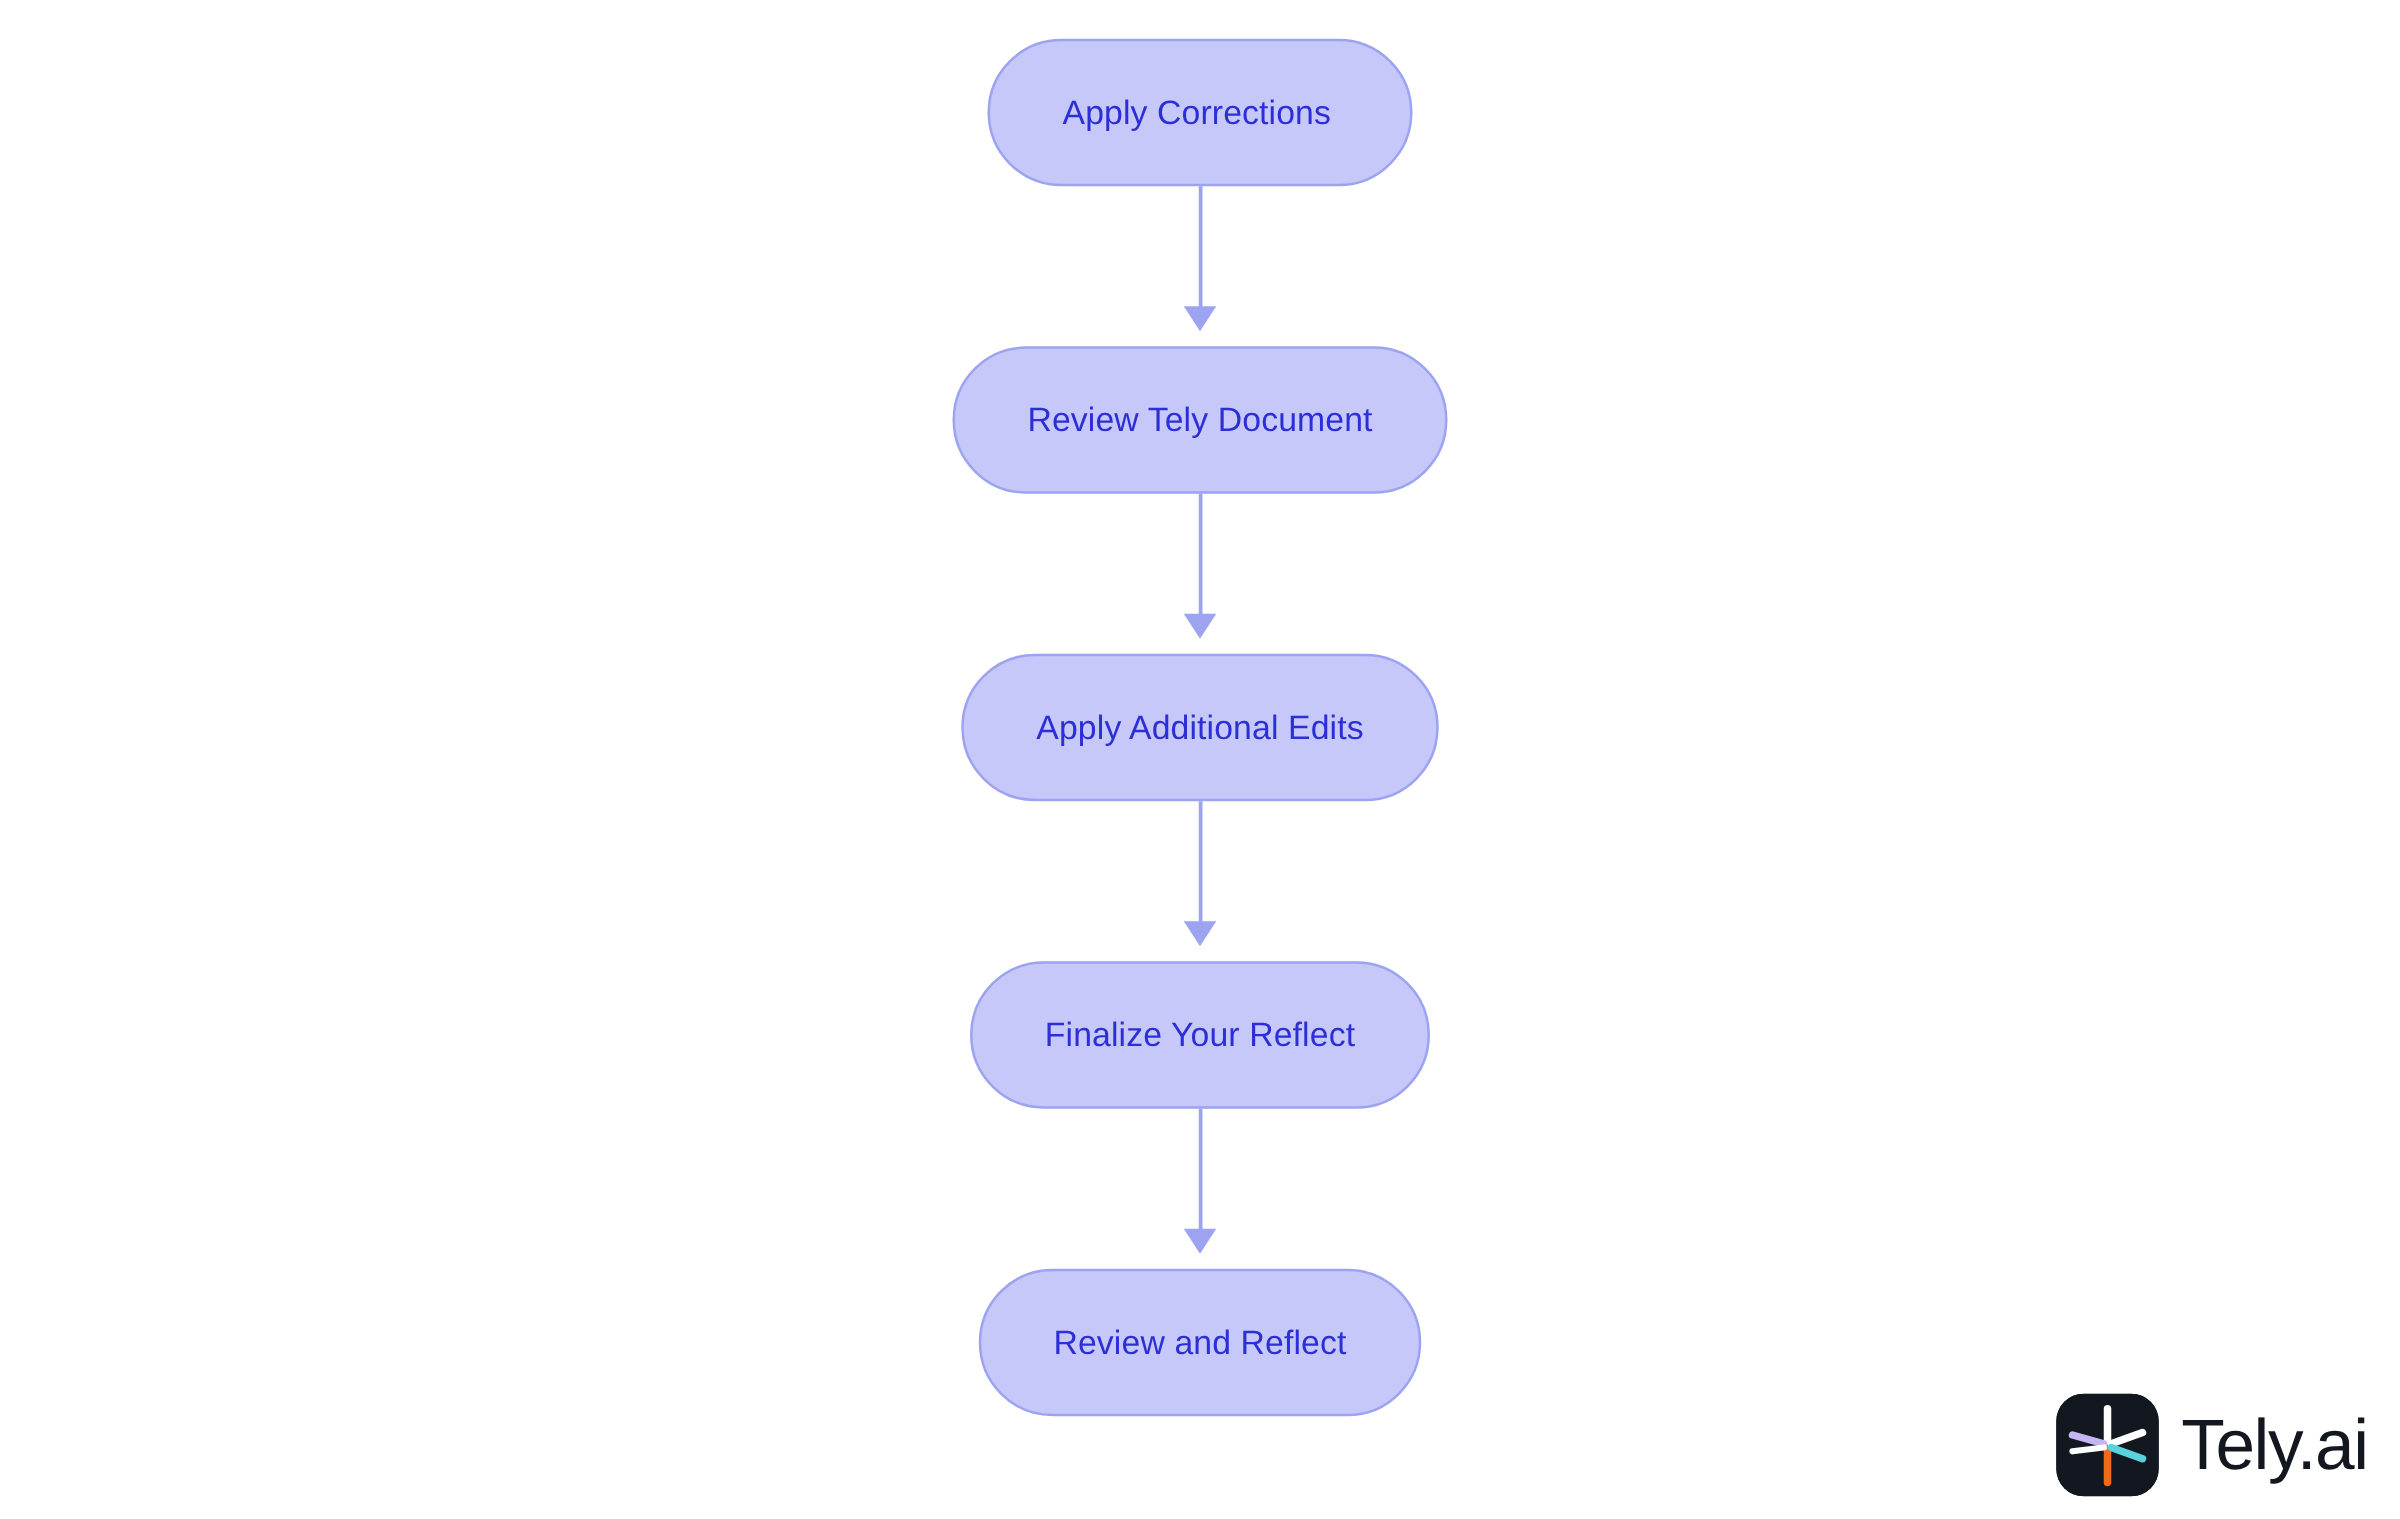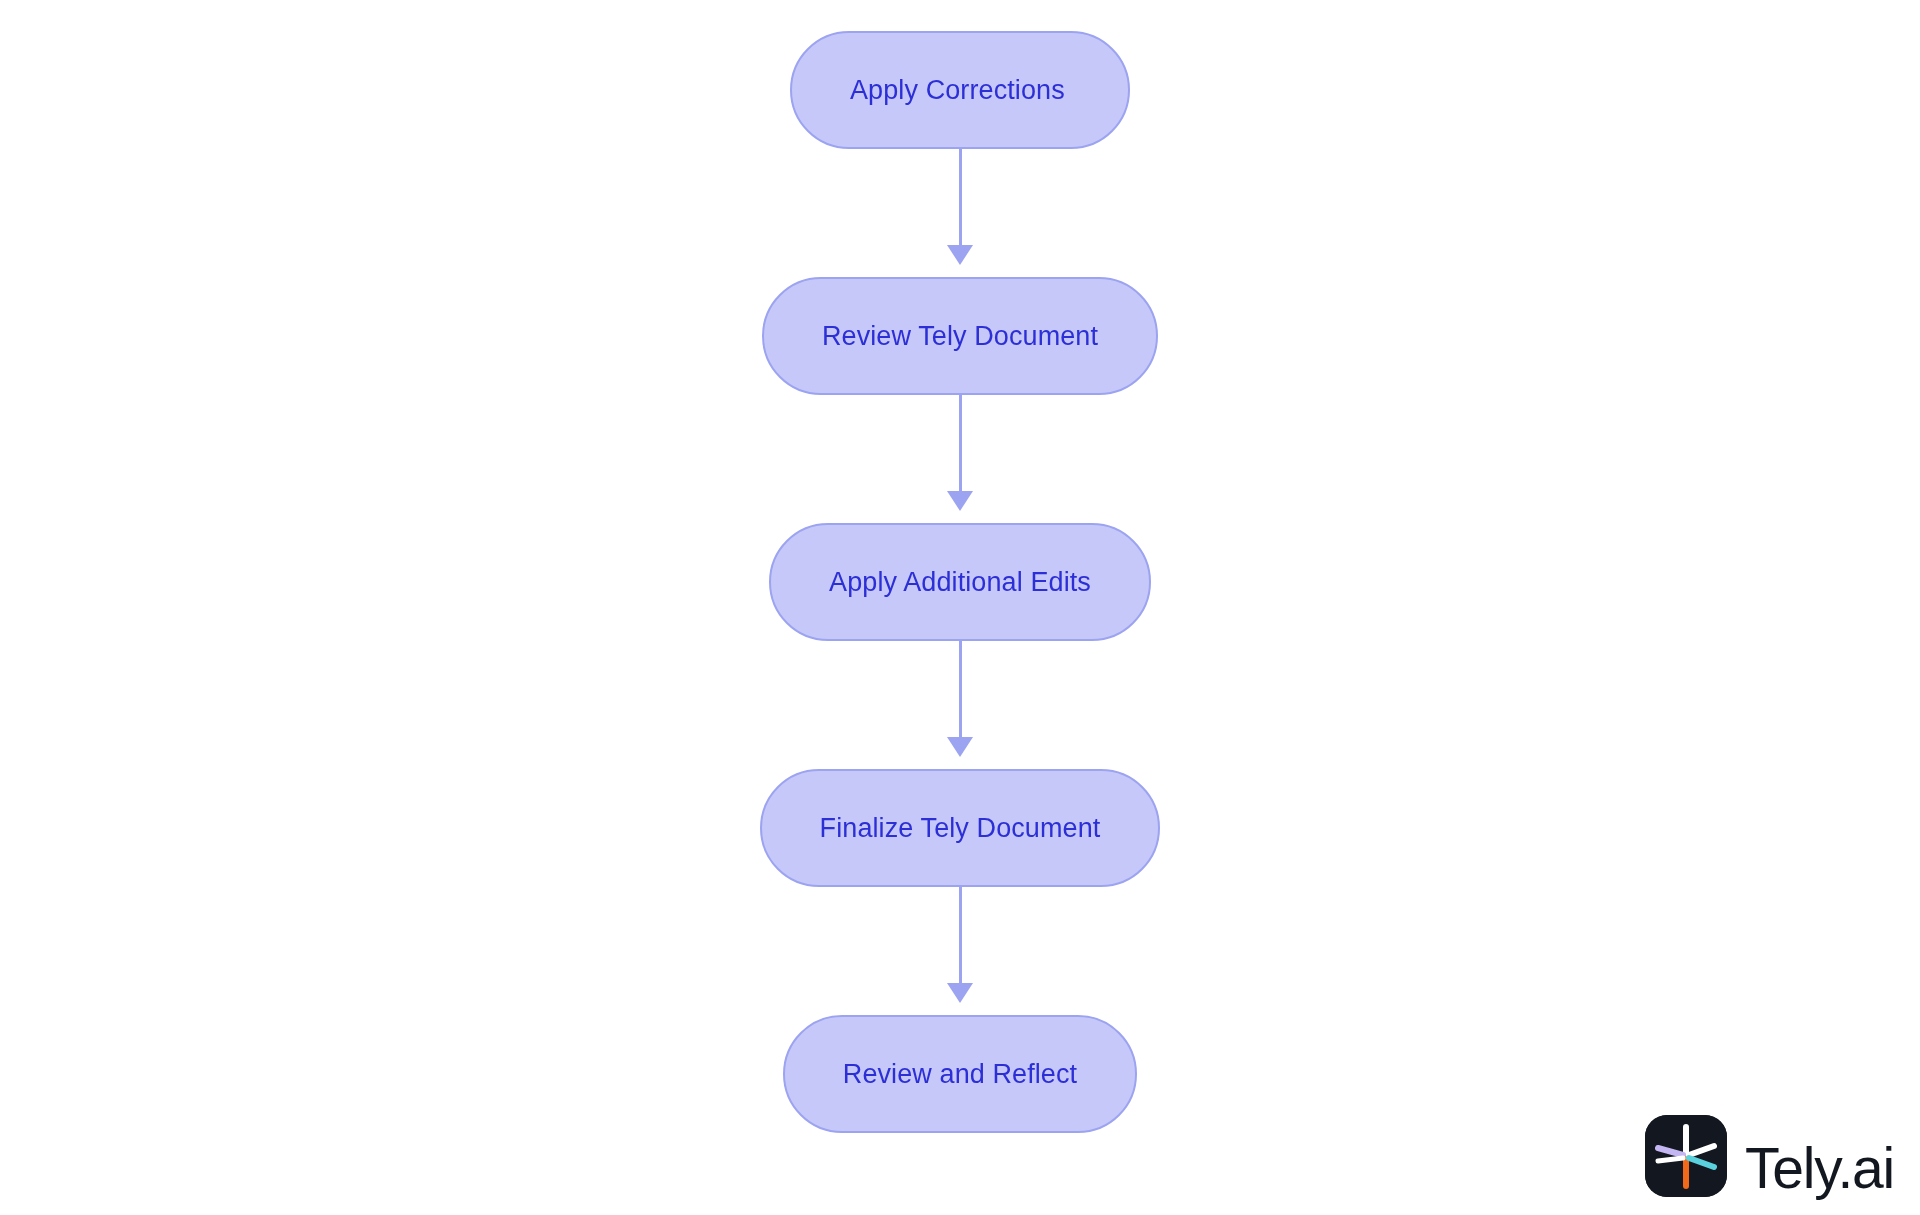--- a/index.html
+++ b/index.html
@@ -84,21 +84,21 @@
     border-top: 20px solid #9ca3f0;
     margin-top: -1px;
   }
 
   
   #brand-logo {
     position: absolute;
     right: 26px;
     bottom: 18px;
     display: flex;
-    align-items: flex-end;
+    align-items: center;
     gap: 18px;
   }
   .logo-mark {
     width: 82px;
     height: 82px;
     border-radius: 22px;
     background: #131820;
     position: relative;
     flex: 0 0 auto;
   }
@@ -140,21 +140,21 @@
     <div class="node">
       <span class="node-label">Apply Additional Edits</span>
     </div>
 
     <div class="connector">
       <span class="shaft"></span>
       <span class="head"></span>
     </div>
 
     <div class="node">
-      <span class="node-label">Finalize Tely Document</span>
+      <span class="node-label">Finalize Your Reflect</span>
     </div>
 
     <div class="connector">
       <span class="shaft"></span>
       <span class="head"></span>
     </div>
 
     <div class="node">
       <span class="node-label">Review and Reflect</span>
     </div>

